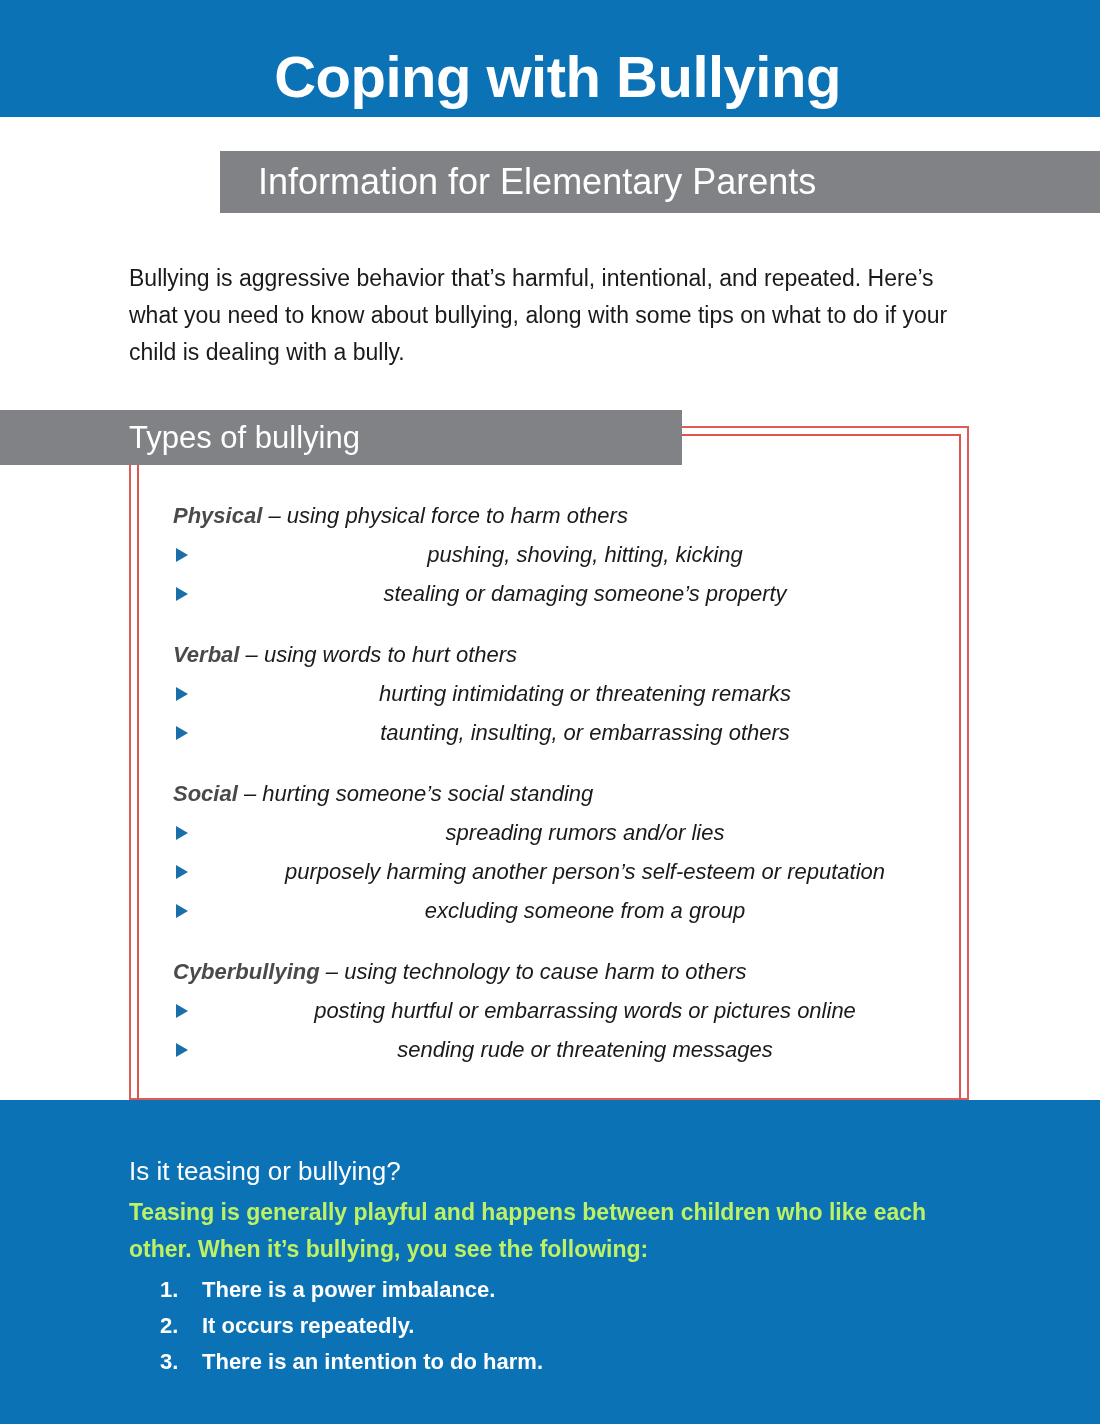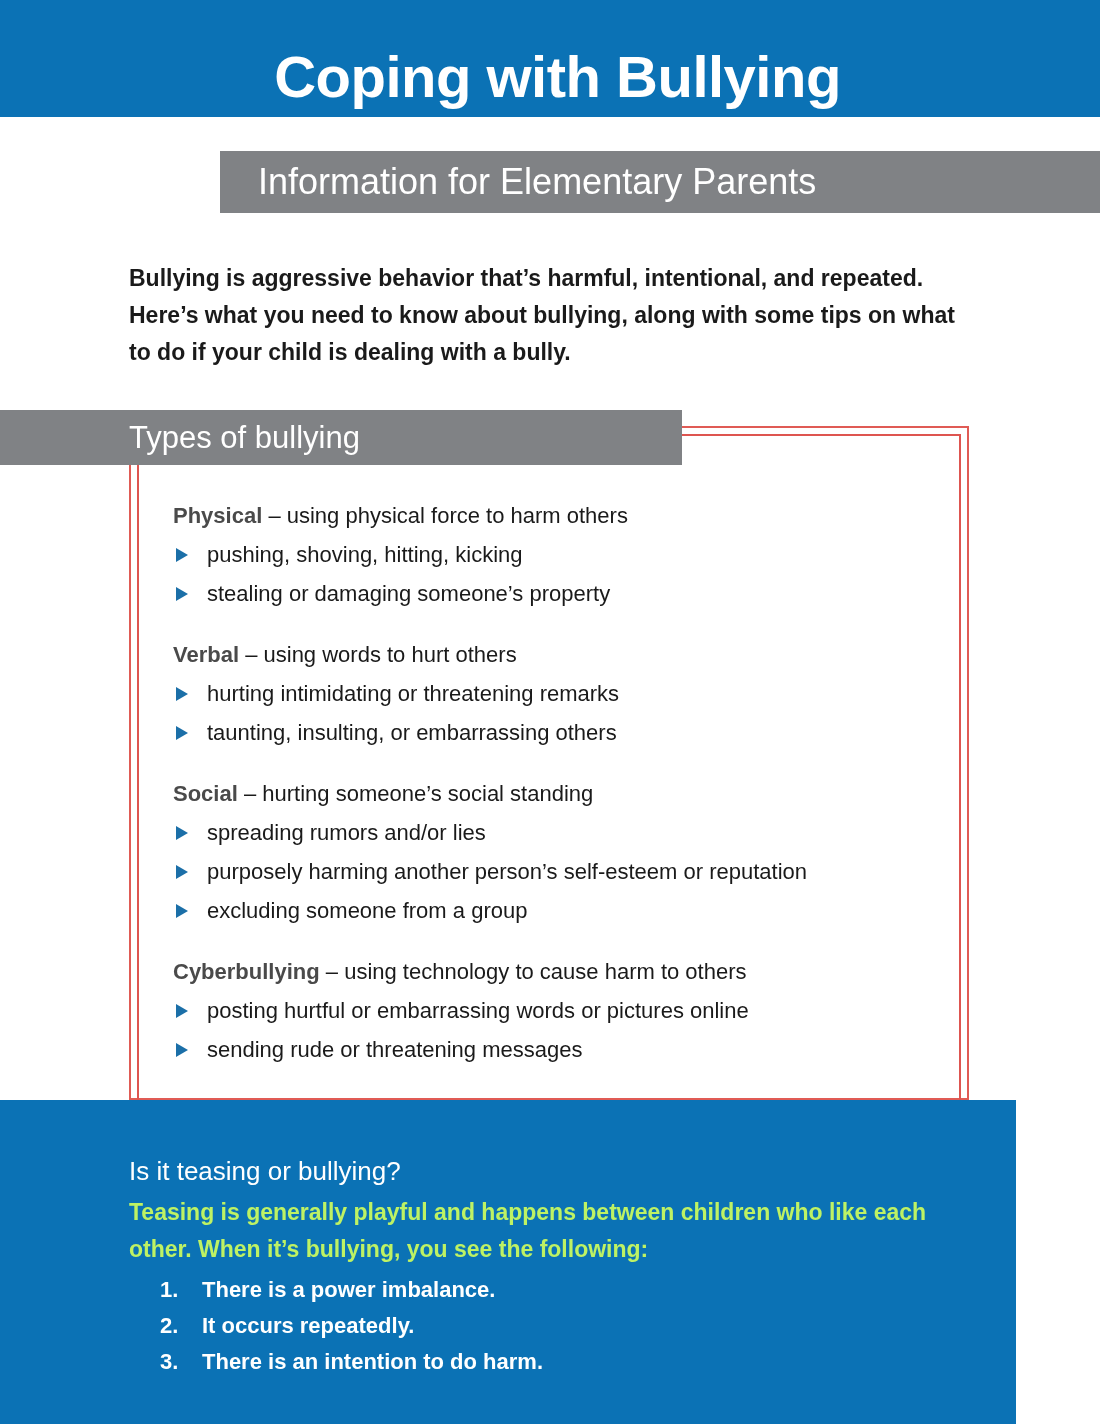--- a/index.html
+++ b/index.html
@@ -65,21 +65,21 @@
   }
 
   
   .intro {
     position: absolute;
     left: 129px;
     top: 260px;
     width: 830px;
     color: #1a1a1a;
     font-size: 23px;
-    font-weight: bold;
+    font-weight: normal;
     line-height: 37px;
   }
 
   
   .section-bar {
     position: absolute;
     left: 0;
     top: 410px;
     width: 682px;
     height: 55px;
@@ -119,58 +119,60 @@
 
   .types-list {
     position: absolute;
     left: 173px;
     top: 496px;
     width: 790px;
     z-index: 2;
   }
   .type-group {
     margin-bottom: 22px;
+    font-style: italic;
   }
   .type-group:last-child {
     margin-bottom: 0;
   }
   .type-heading {
     font-size: 22px;
     line-height: 39px;
     color: #1a1a1a;
     white-space: nowrap;
   }
   .type-heading .term {
     font-weight: bold;
     color: #4a4a4a;
   }
   .type-item {
     position: relative;
     font-size: 22px;
     line-height: 39px;
     color: #1a1a1a;
     padding-left: 34px;
+    text-align: center;
   }
   .tri-bullet {
     position: absolute;
     left: 3px;
     top: 13px;
     width: 0;
     height: 0;
     border-top: 7px solid transparent;
     border-bottom: 7px solid transparent;
     border-left: 12px solid #1b6fa8;
   }
 
   
   .bottom-band {
     position: absolute;
     left: 0;
     top: 1100px;
-    width: 1016px;
+    width: 1100px;
     height: 324px;
     background: #0b72b5;
     z-index: 4;
   }
   .bottom-heading {
     position: absolute;
     left: 129px;
     top: 54px;
     color: #ffffff;
     font-size: 26px;

